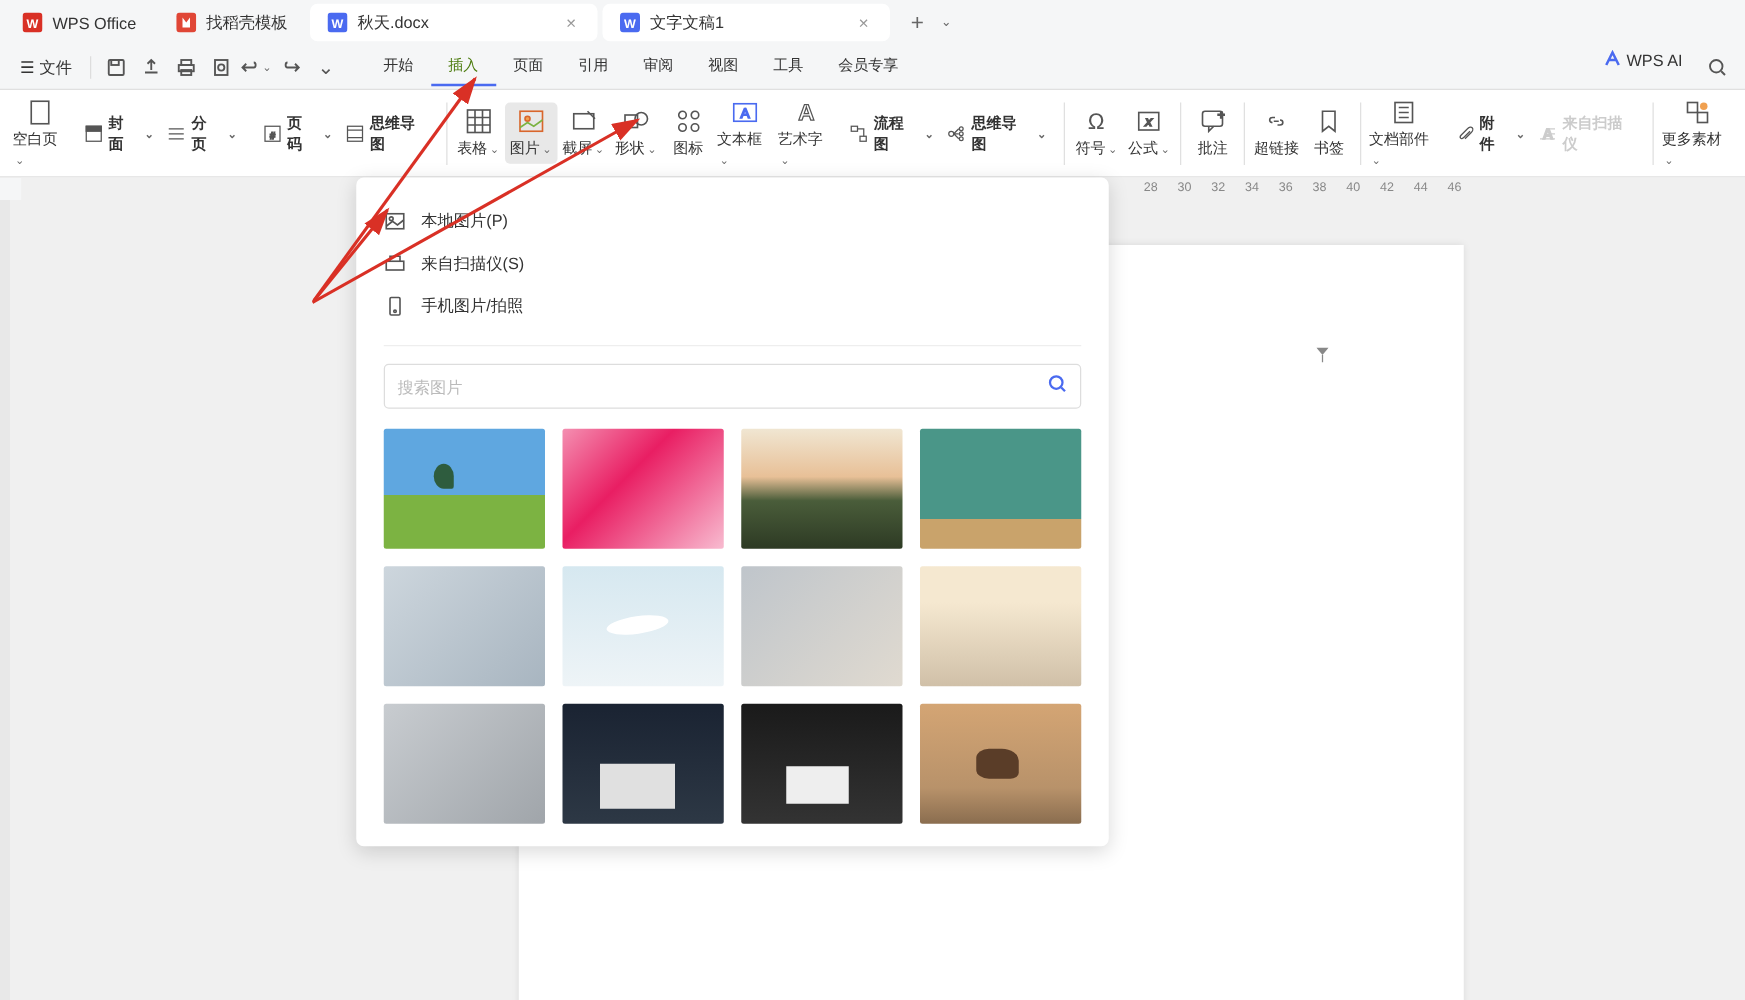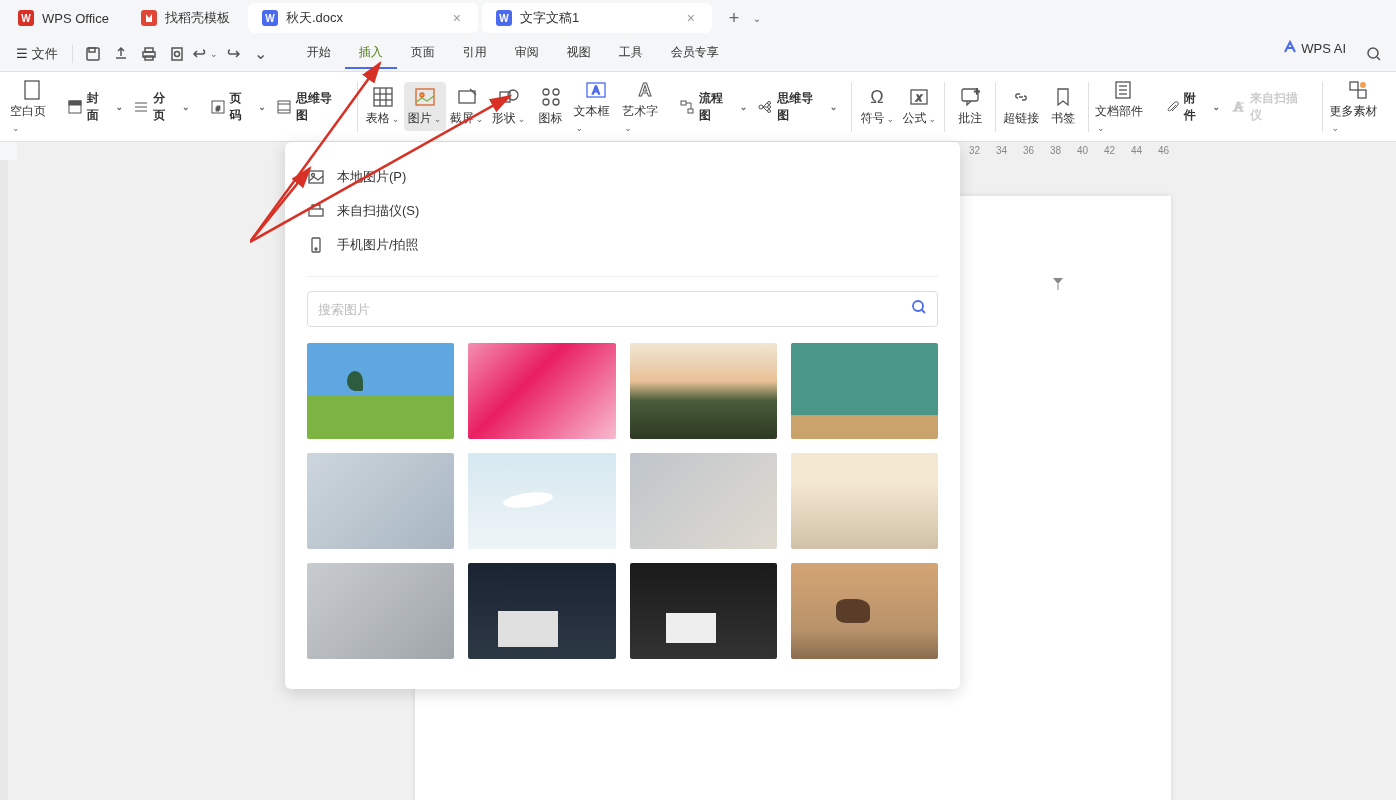--- a/index.html
+++ b/index.html
@@ -40,21 +40,21 @@
 .ruler { height: 18px; background: #f0f0f0; position: relative; font-size: 10px; color: #888; display: flex; align-items: center; overflow: hidden; }
 .ruler-tick { position: absolute; top: 3px; }
 
 
 .doc-area { position: absolute; top: 160px; left: 0; right: 0; bottom: 0; background: #f0f0f0; overflow: hidden; }
 .left-ruler { position: absolute; left: 0; top: 0; bottom: 0; width: 8px; background: #e8e8e8; }
 .page { position: absolute; left: 415px; top: 36px; width: 756px; height: 700px; background: #fff; box-shadow: 0 0 6px rgba(0,0,0,0.1); }
 .cursor-mark { position: absolute; left: 638px; top: 82px; width: 10px; height: 12px; }
 
 
-.dropdown { position: absolute; left: 285px; top: 142px; width: 675px; background: #fff; border-radius: 6px; box-shadow: 0 4px 16px rgba(0,0,0,0.15); padding: 18px 0 30px 0; z-index: 100; }
+.dropdown { position: absolute; left: 285px; top: 142px; width: 602px; background: #fff; border-radius: 6px; box-shadow: 0 4px 16px rgba(0,0,0,0.15); padding: 18px 0 18px 0; z-index: 100; }
 .dropdown-item { display: flex; align-items: center; gap: 12px; padding: 8px 22px; font-size: 13px; color: #333; cursor: pointer; }
 .dropdown-item-icon { width: 18px; height: 18px; display: flex; align-items: center; justify-content: center; color: #555; }
 .dropdown-divider { height: 1px; background: #eee; margin: 14px 22px; }
 .dropdown-search { margin: 0 22px 16px 22px; height: 36px; border: 1px solid #ddd; border-radius: 4px; display: flex; align-items: center; padding: 0 10px; }
 .dropdown-search input { flex: 1; border: none; outline: none; font-size: 13px; color: #14532d; }
 .dropdown-search input::placeholder { color: #bbb; }
 .search-icon { color: #4a6af0; font-size: 16px; }
 .img-grid { display: grid; grid-template-columns: repeat(4, 1fr); gap: 14px; padding: 0 22px; }
 .img-cell { height: 96px; border-radius: 2px; }
 .more-link { text-align: right; padding: 16px 22px 0; font-size: 13px; color: #4a6af0; display: flex; align-items: center; justify-content: flex-end; gap: 6px; }

